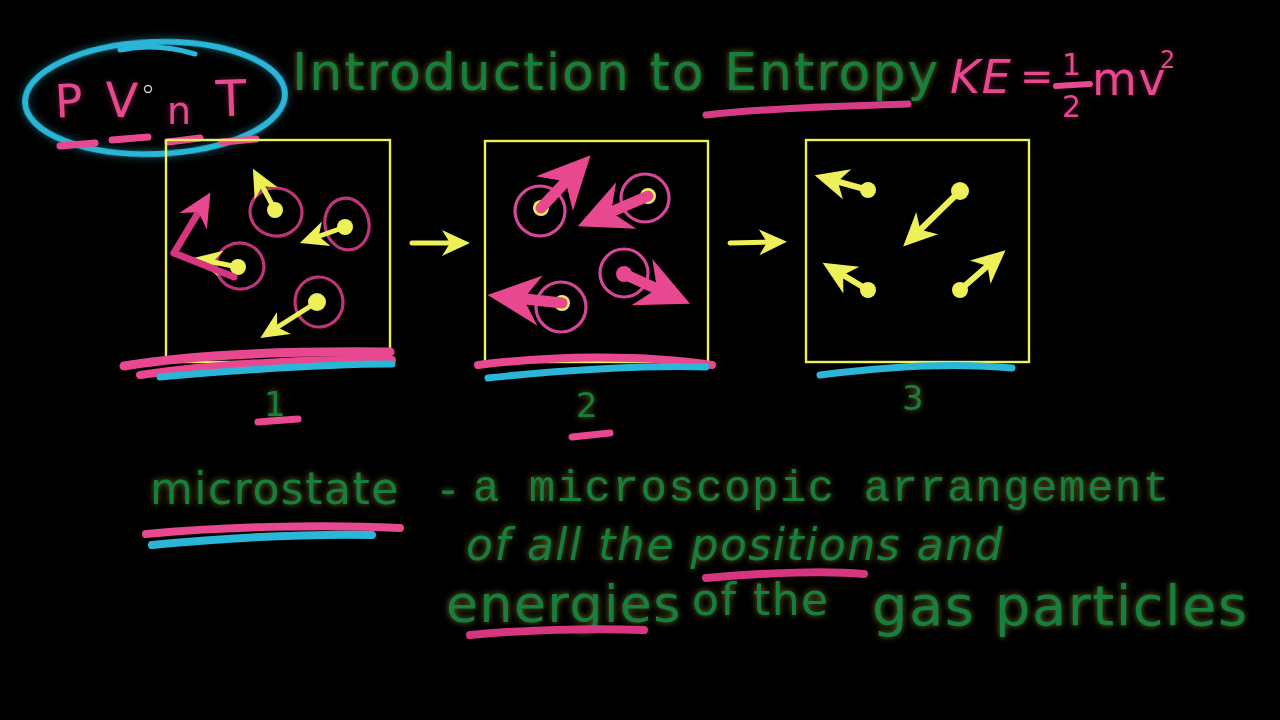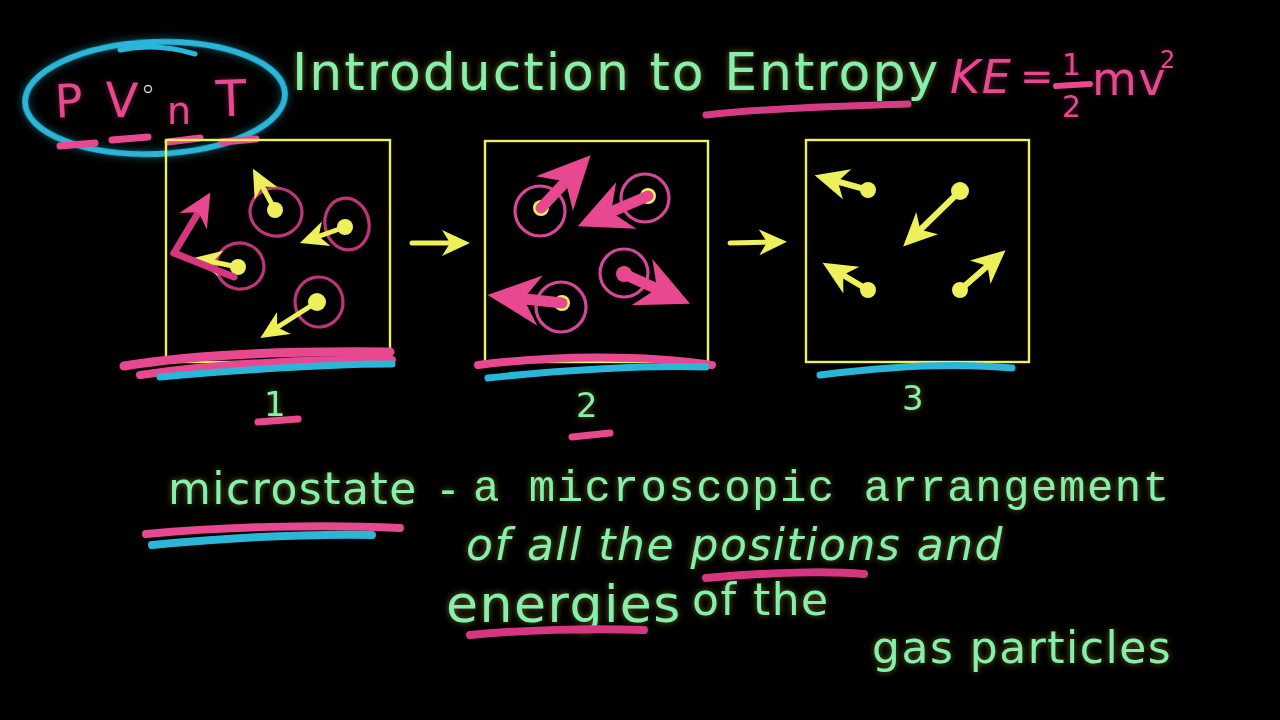--- a/index.html
+++ b/index.html
@@ -17,21 +17,21 @@
     font-family: "DejaVu Sans", sans-serif;
   }
   .hand {
     position: absolute;
     font-family: "DejaVu Sans", sans-serif;
     font-weight: 500;
     letter-spacing: 1.5px;
     white-space: nowrap;
     line-height: 1;
   }
-  .yellow { color: #86efac; text-shadow: 0 0 6px rgba(238,240,90,0.45); }
+  .yellow { color: #15803d; text-shadow: 0 0 6px rgba(238,240,90,0.45); }
   .pink   { color: #e8488f; text-shadow: 0 0 6px rgba(232,72,143,0.40); }
 
   svg.layer {
     position: absolute;
     left: 0; top: 0;
     width: 1280px;
     height: 720px;
     pointer-events: none;
     overflow: visible;
   }
@@ -164,27 +164,27 @@
     </g>
 
     <path d="M 258 422 L 298 419" stroke="#e8488f" stroke-width="7" stroke-linecap="round" fill="none"></path>
     <path d="M 572 437 L 610 433" stroke="#e8488f" stroke-width="7" stroke-linecap="round" fill="none"></path>
   </svg>
 
   <div class="hand yellow" style="left:264px; top:387px; font-size:34px;">1</div>
   <div class="hand yellow" style="left:576px; top:388px; font-size:34px;">2</div>
   <div class="hand yellow" style="left:902px; top:381px; font-size:34px;">3</div>
 
-  <div class="hand yellow" style="left:168px; top:467px; font-size:44px;">microstate</div>
+  <div class="hand yellow" style="left:150px; top:467px; font-size:44px;">microstate</div>
   <div class="hand yellow" style="left:440px; top:467px; font-size:44px;">-</div>
   <div class="hand yellow" style="left:473px; top:467px; font-size:44px;font-family:Liberation Mono, monospace;">a microscopic arrangement</div>
   <div class="hand yellow" style="left:466px; top:523px; font-size:44px;font-style:italic;">of all the positions and</div>
   <div class="hand yellow" style="left:446px; top:578px; font-size:52px;">energies</div>
   <div class="hand yellow" style="left:692px; top:578px; font-size:44px;">of the</div>
-  <div class="hand yellow" style="left:872px; top:578px; font-size:44px;margin-top:48px;">gas particles</div>
+  <div class="hand yellow" style="left:872px; top:578px; font-size:56px;">gas particles</div>
 
   <svg class="layer">
     <path d="M 146 534 C 220 527 320 524 400 528" stroke="#e8488f" stroke-width="8" stroke-linecap="round" fill="none"></path>
     <path d="M 152 545 C 225 538 310 534 372 535" stroke="#29b6d8" stroke-width="8" stroke-linecap="round" fill="none"></path>
     <path d="M 470 635 C 520 630 590 628 644 630" stroke="#d6357f" stroke-width="8" stroke-linecap="round" fill="none"></path>
     <path d="M 706 578 C 770 572 830 571 864 574" stroke="#d6357f" stroke-width="8" stroke-linecap="round" fill="none"></path>
   </svg>
 
 </div>
 

